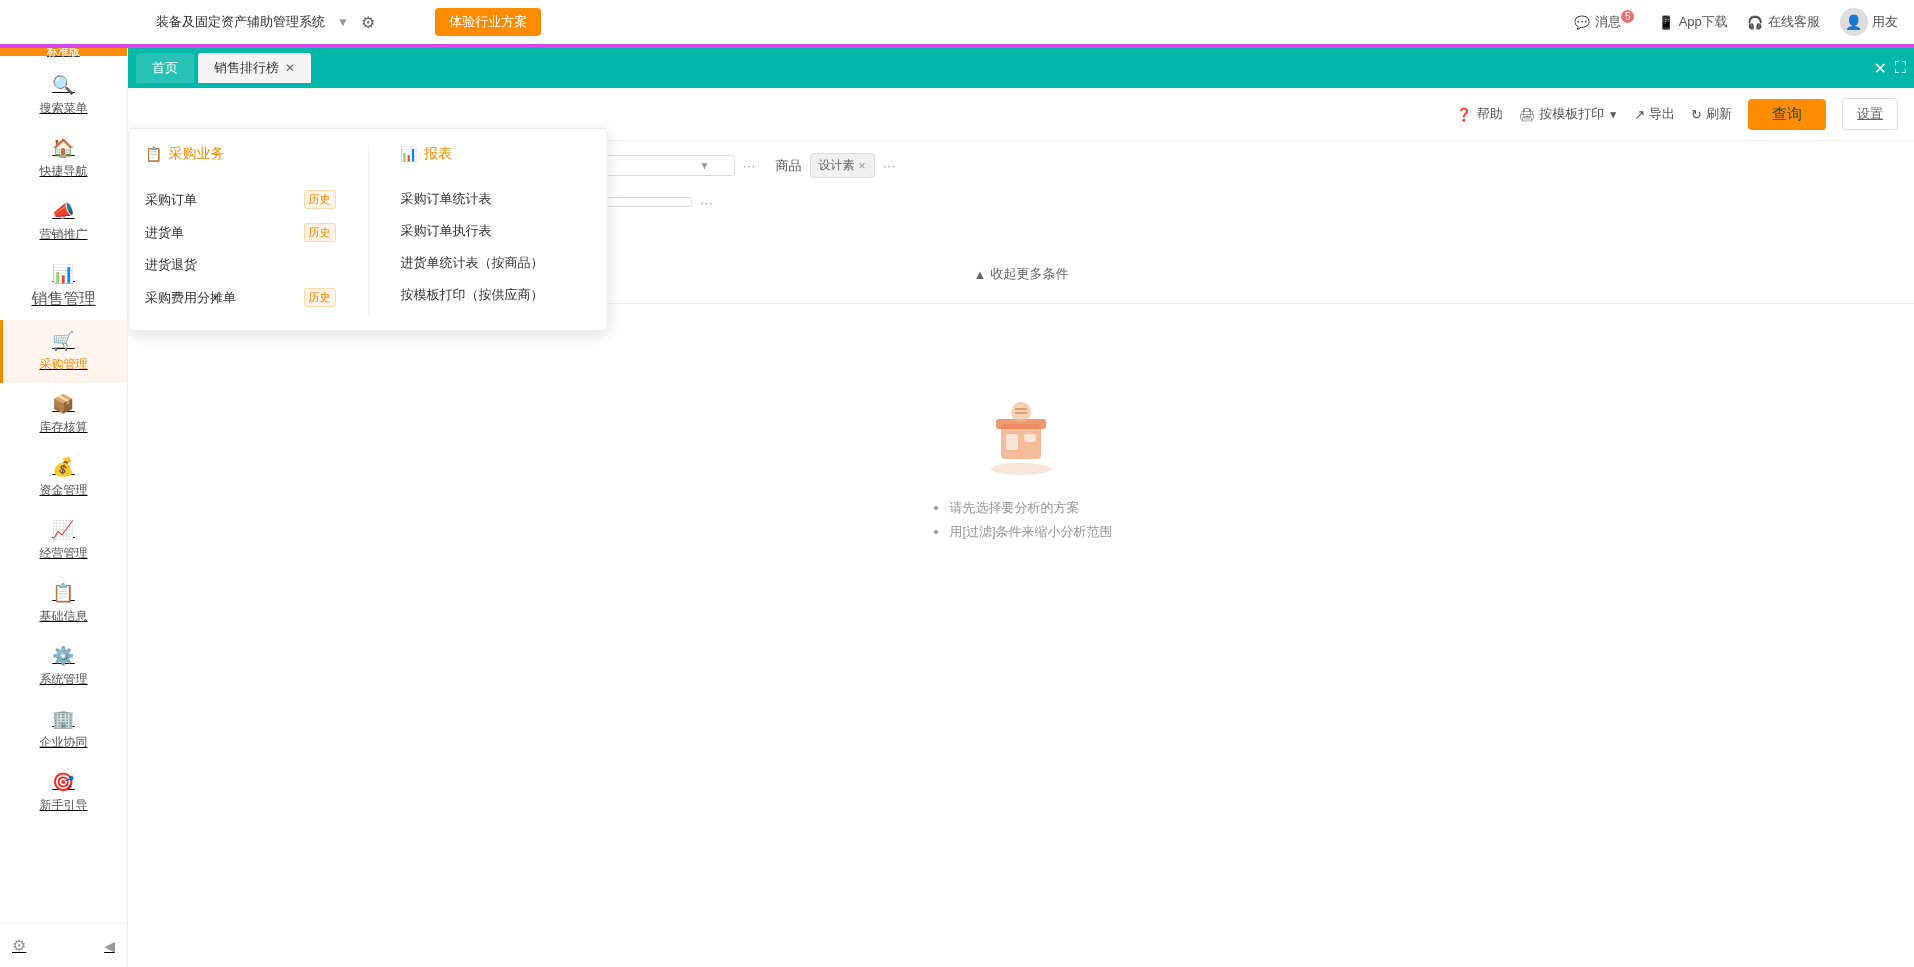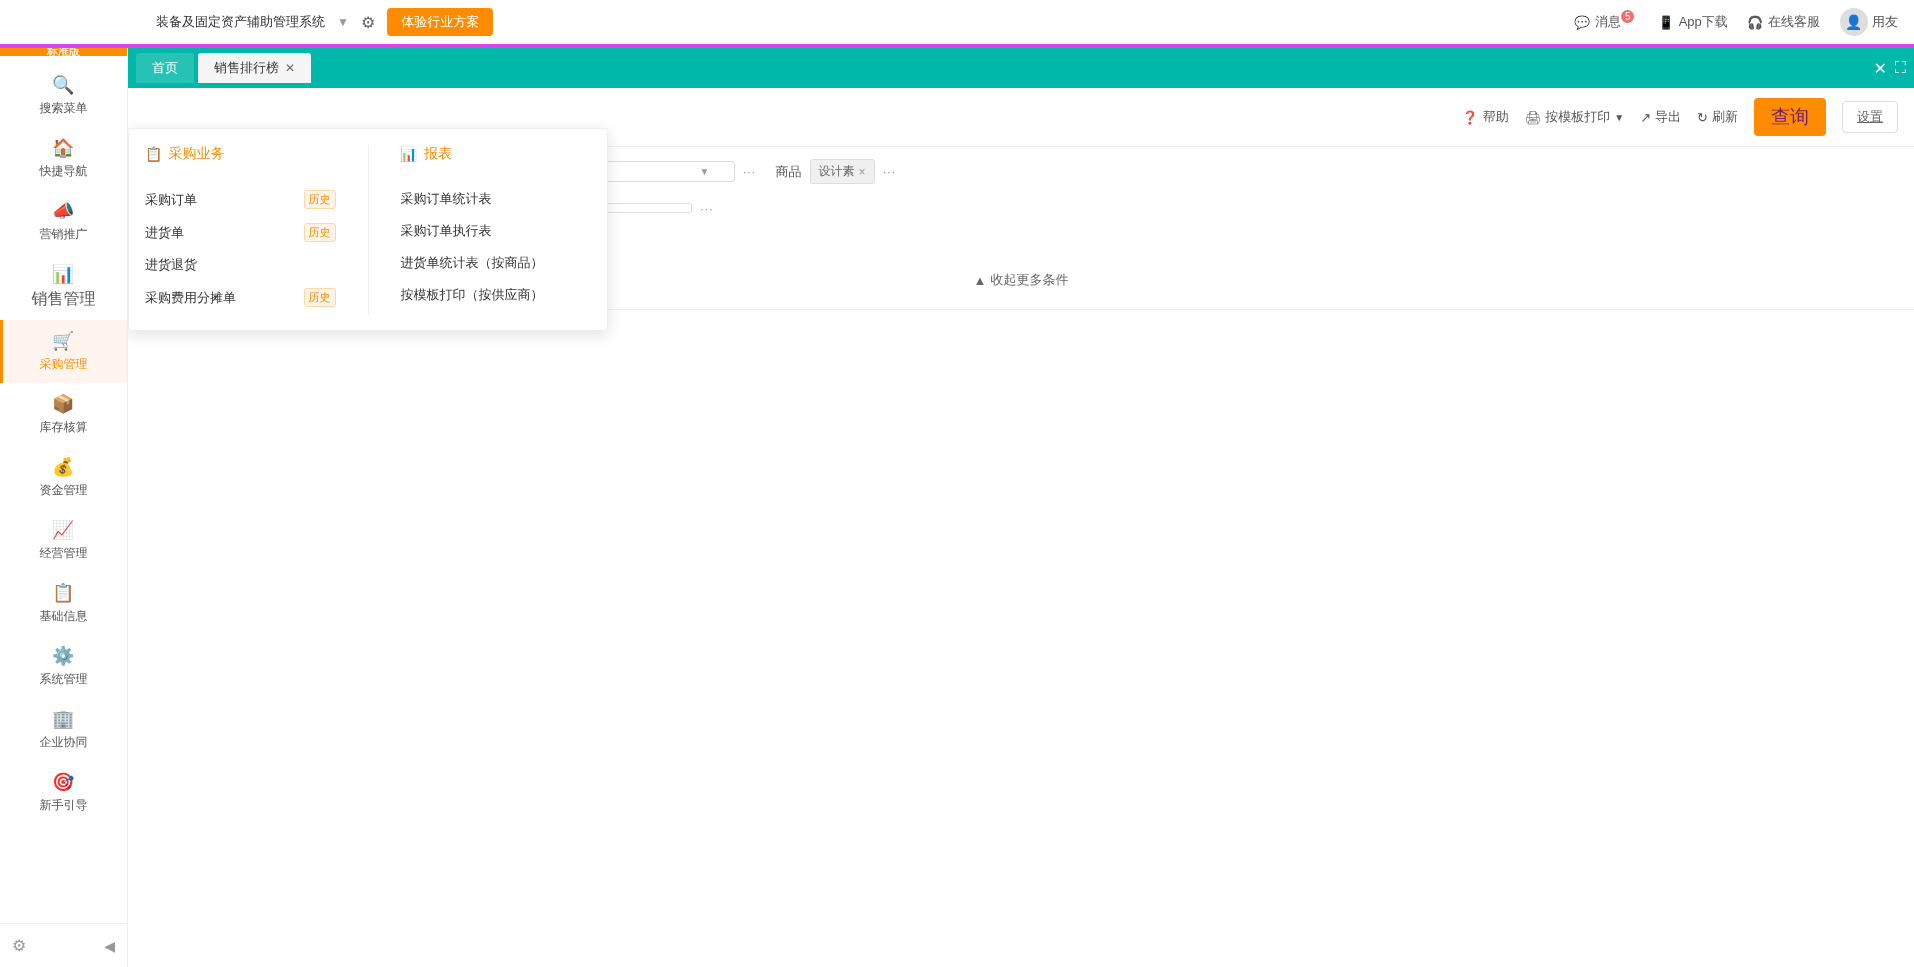--- a/index.html
+++ b/index.html
@@ -28,20 +28,21 @@
       color: #333;
     }
     .industry-btn {
       background: #ff8c00;
       color: #fff;
       border: none;
       border-radius: 4px;
       padding: 5px 14px;
       cursor: pointer;
       font-size: 13px;
+      margin-left: 48px;
     }
     .top-bar-right {
       display: flex;
       align-items: center;
       gap: 20px;
       color: #555;
       font-size: 13px;
     }
     .top-bar-right .icon-group {
       display: flex;
@@ -65,20 +66,21 @@
       position: fixed;
       top: 0;
       left: 0;
       width: 128px;
       height: 100vh;
       background: #fff;
       border-right: 1px solid #eee;
       z-index: 50;
       display: flex;
       flex-direction: column;
+      text-decoration: underline;
     }
     .sidebar-logo {
       height: 56px;
       display: flex;
       align-items: center;
       justify-content: center;
       background: #ff8c00;
       color: #fff;
       font-size: 14px;
       font-weight: bold;
@@ -200,26 +202,26 @@
     .toolbar-btn {
       display: flex;
       align-items: center;
       gap: 4px;
       cursor: pointer;
       color: #555;
       font-size: 13px;
     }
     .btn-primary {
       background: #ff8c00;
-      color: #701a75;
+      color: #14532d;
       border: none;
       border-radius: 4px;
-      padding: 6px 17px;
-      cursor: pointer;
-      font-size: 19px;
+      padding: 6px 24px;
+      cursor: pointer;
+      font-size: 15px;
     }
     .btn-secondary {
       background: #fff;
       color: #666;
       border: 1px solid #ddd;
       border-radius: 4px;
       padding: 6px 14px;
       cursor: pointer;
       font-size: 13px;
       text-decoration: underline;
@@ -628,15 +630,33 @@
       </div>
 
       <div style="text-align:center;padding:4px 0;">
         <div class="collapse-btn">
           <span>▲</span>
           <span>收起更多条件</span>
         </div>
       </div>
     </div>
 
+    <div class="empty-state">
+      <div>
+        <svg width="100" height="100" viewBox="0 0 100 100">
+          <ellipse cx="50" cy="85" rx="30" ry="6" fill="#f0d0b8" opacity="0.5"></ellipse>
+          <rect x="30" y="40" width="40" height="35" rx="4" fill="#f0a070" opacity="0.7"></rect>
+          <rect x="25" y="35" width="50" height="10" rx="3" fill="#e88050" opacity="0.8"></rect>
+          <rect x="35" y="50" width="12" height="16" rx="2" fill="#fff" opacity="0.6"></rect>
+          <rect x="53" y="50" width="12" height="8" rx="2" fill="#fff" opacity="0.6"></rect>
+          <circle cx="50" cy="28" r="10" fill="#f0c090" opacity="0.7"></circle>
+          <line x1="44" y1="25" x2="56" y2="25" stroke="#c06030" stroke-width="1.5" opacity="0.6"></line>
+          <line x1="44" y1="29" x2="56" y2="29" stroke="#c06030" stroke-width="1.5" opacity="0.6"></line>
+        </svg>
+      </div>
+      <ul class="empty-tips">
+        <li>请先选择要分析的方案</li>
+        <li>用[过滤]条件来缩小分析范围</li>
+      </ul>
+    </div>
 
   </div>
 </div>
 
 </body></html>

